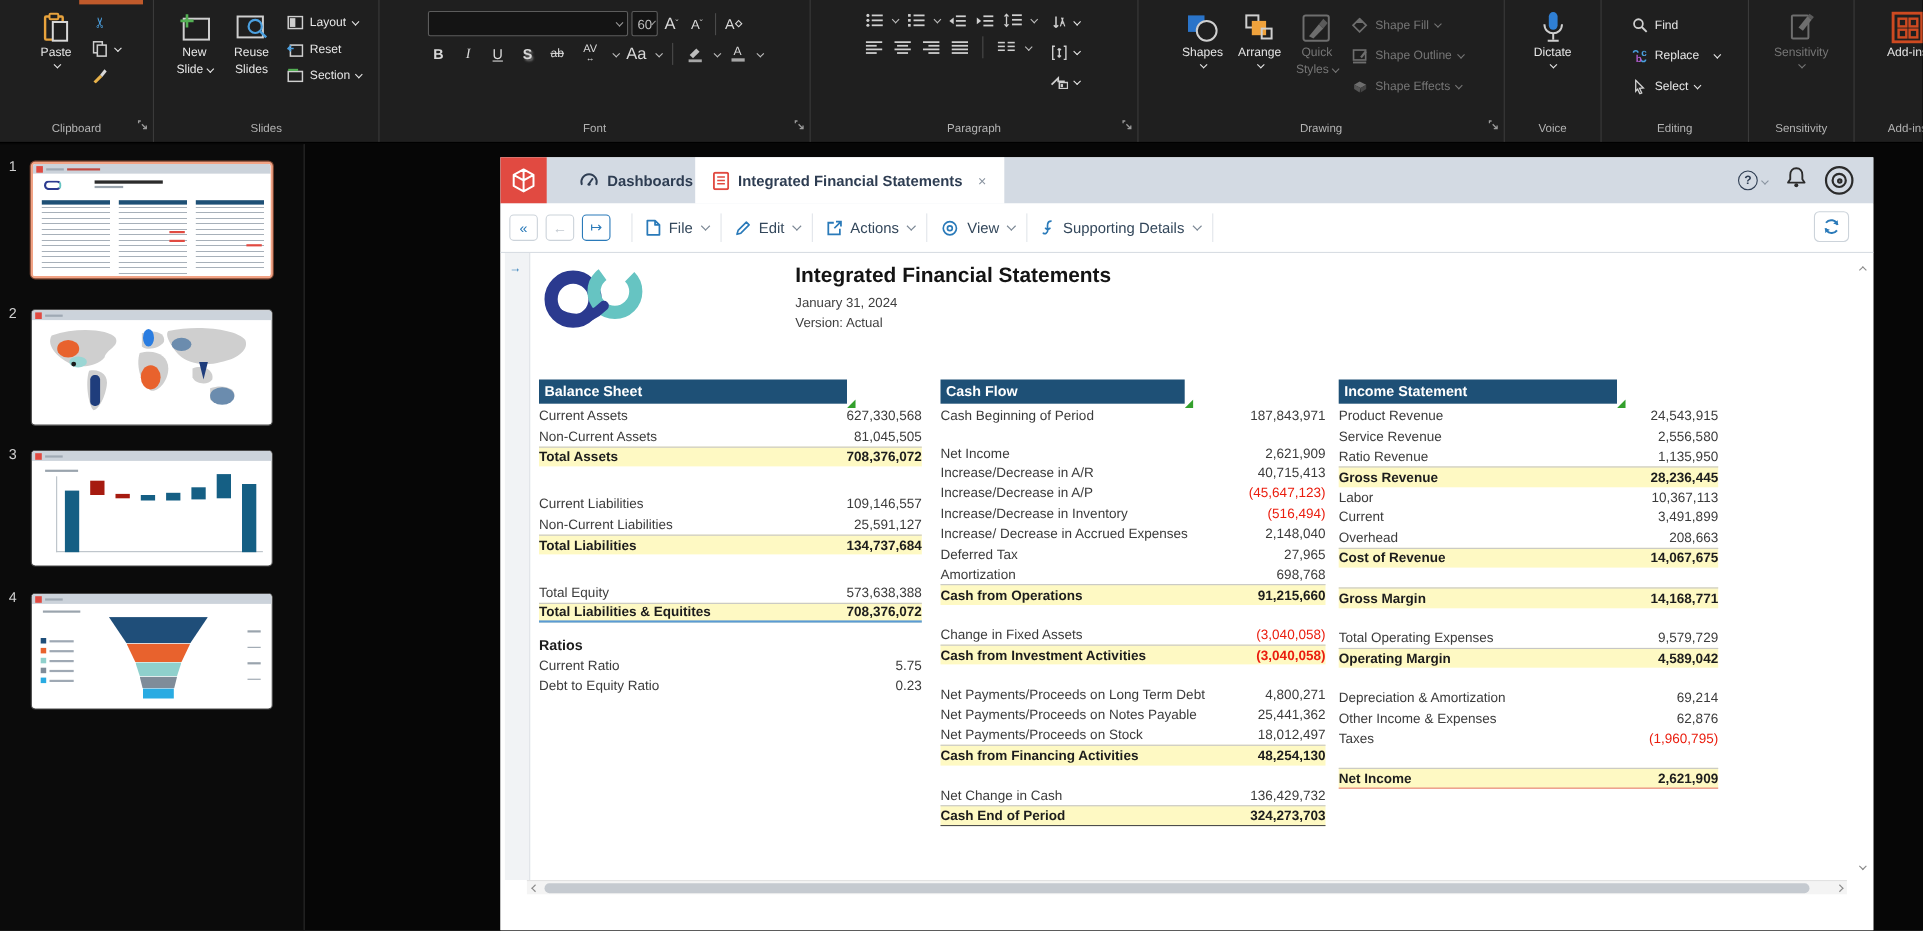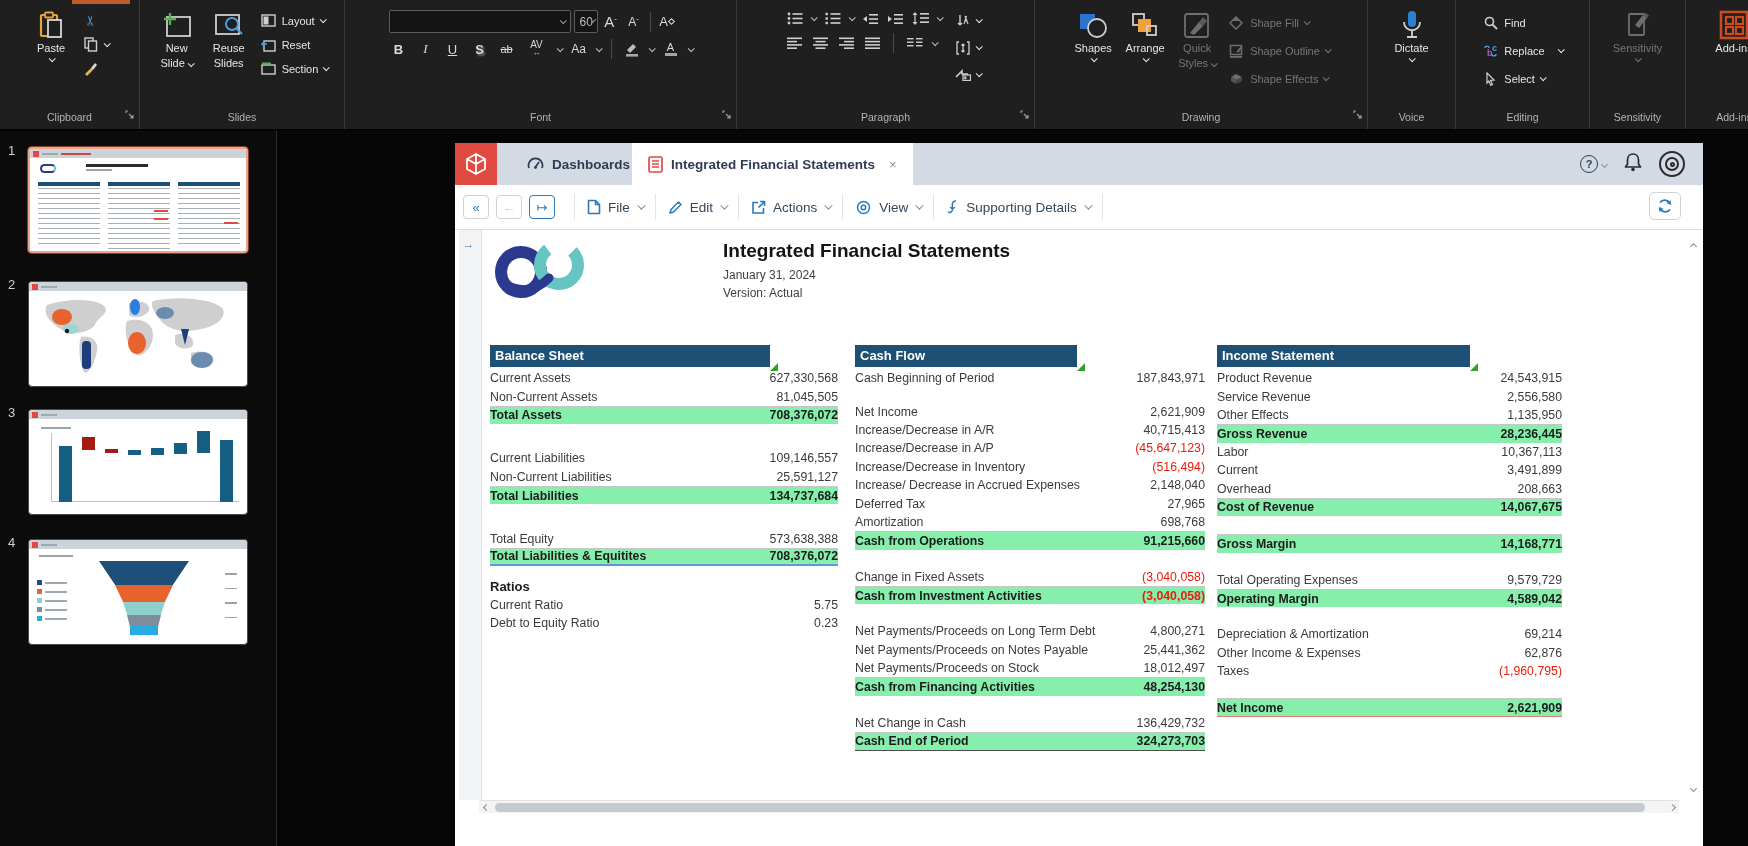--- a/index.html
+++ b/index.html
@@ -75,21 +75,21 @@
   .fintable{position:absolute;top:115px;}
   #t-bs{left:35px;width:348px;}
   #t-cf{left:400px;width:350px;}
   #t-is{left:762px;width:345px;}
   .thead{position:relative;height:22px;background:#1e5076;color:#fff;font-weight:bold;font-size:13px;line-height:22px;padding-left:5px;margin-bottom:2px;}
   #t-bs .thead{width:280px;} #t-cf .thead{width:222px;} #t-is .thead{width:253px;}
   .gmark{position:absolute;right:-8px;bottom:-4px;width:8px;height:8px;background:#33a02c;clip-path:polygon(100% 0,100% 100%,0 100%);}
   .trow{display:flex;justify-content:space-between;align-items:center;height:18.4px;font-size:12.3px;color:#3b3b3b;}
   .trow .tl{white-space:nowrap;}
   .trow .tv{white-space:nowrap;}
-  .trow.tot{background:#86efac;font-weight:bold;color:#1c1c1c;border-top:1px solid #c6c6c6;}
+  .trow.tot{background:#fef9c3;font-weight:bold;color:#1c1c1c;border-top:1px solid #c6c6c6;}
   .trow.sec{font-weight:bold;color:#1c1c1c;font-size:13px;}
   .tv.neg{color:#ea1c0d;}
   .trow.u-blue{border-bottom:2px solid #5b9bd5;}
   .trow.u-red{border-bottom:1px solid #e57d72;}
   .trow.u-dark{border-bottom:1px solid #4d4d4d;}
 
   
   #hscroll{position:absolute;left:24px;top:570px;width:1200px;height:13px;background:#f4f4f4;border-top:1px solid #e2e2e2;display:flex;align-items:center;}
   #hthumb{position:absolute;left:16px;top:2px;width:1150px;height:9px;background:#c5cad0;border-radius:5px;}
   .scrarrow{color:#8a8a8a;width:14px;display:flex;align-items:center;justify-content:center;}
@@ -243,21 +243,21 @@
           <span class="glyphbtn" style="text-decoration:underline;">U</span>
           <span class="glyphbtn" style="font-weight:bold;text-shadow:1.5px 1.5px 2px #777;">S</span>
           <span class="glyphbtn" style="text-decoration:line-through;font-size:11px;">ab</span>
           <span class="glyphbtn" style="width:26px;">
             <span style="display:flex;flex-direction:column;align-items:center;line-height:8px;">
                 <span style="font-size:10px;">AV</span>
                 <span style="font-size:8px;">↔</span>
               </span>
           </span>
             <span class="chv" style="color:#bdbdbd"></span>
-          <span class="glyphbtn" style="font-size:12px;">Aa</span>
+          <span class="glyphbtn" style="font-size:15px;">Aa</span>
           <span class="chv" style="color:#bdbdbd"></span>
           <span class="vline"></span>
           <span class="glyphbtn">
             <svg width="16" height="16" viewBox="0 0 16 16">
                 <path d="M3 9 L9 3 L12 6 L6 12 Z" fill="#bdbdbd"></path>
                 <rect x="2" y="13" width="12" height="2.6" fill="#a6a6a6"></rect>
               </svg>
           </span>
             <span class="chv" style="color:#bdbdbd"></span>
           <span class="glyphbtn">
@@ -994,21 +994,21 @@
         <div class="tbody">
             <div class="trow">
               <span class="tl">Product Revenue</span>
               <span class="tv">24,543,915</span>
             </div>
             <div class="trow">
               <span class="tl">Service Revenue</span>
               <span class="tv">2,556,580</span>
             </div>
             <div class="trow">
-              <span class="tl">Other Effects</span>
+              <span class="tl">Ratio Revenue</span>
               <span class="tv">1,135,950</span>
             </div>
             <div class="trow tot">
               <span class="tl">Gross Revenue</span>
               <span class="tv">28,236,445</span>
             </div>
             <div class="trow">
               <span class="tl">Labor</span>
               <span class="tv">10,367,113</span>
             </div>

